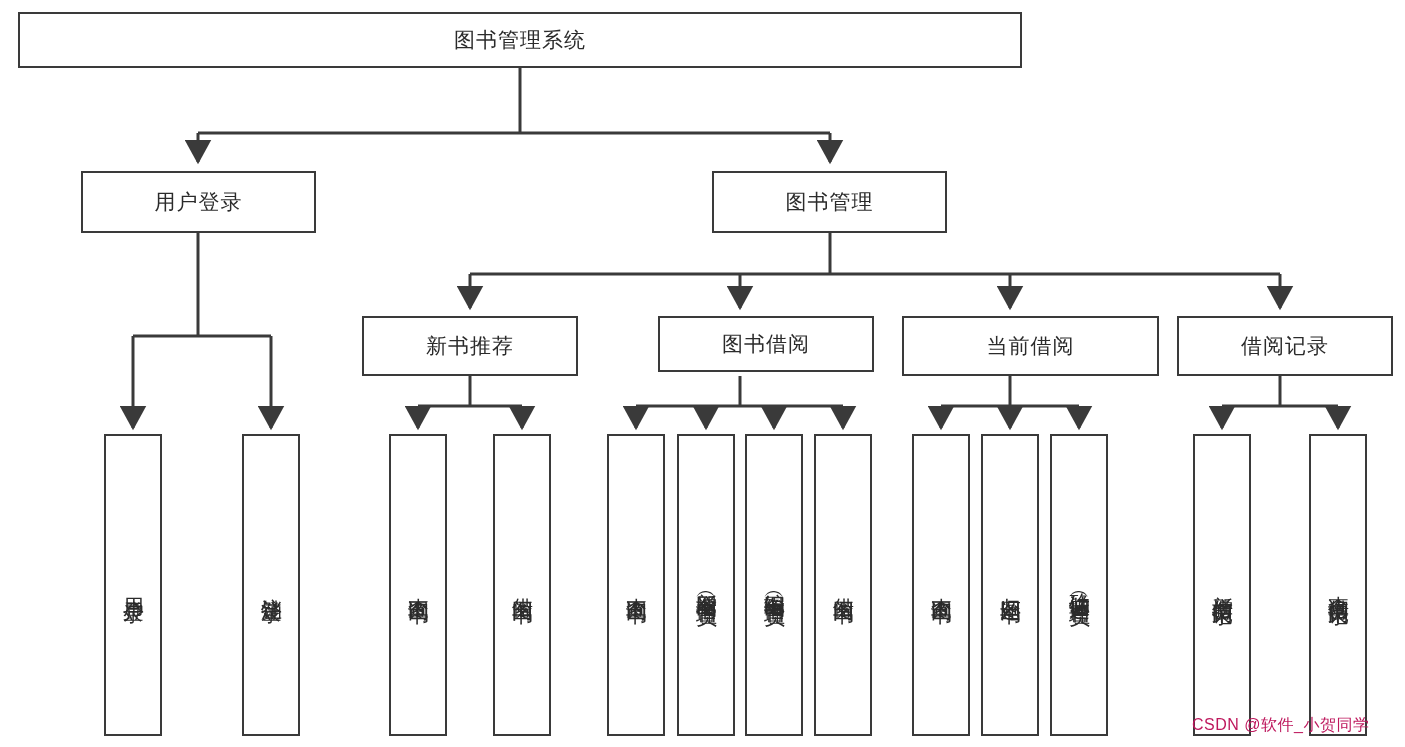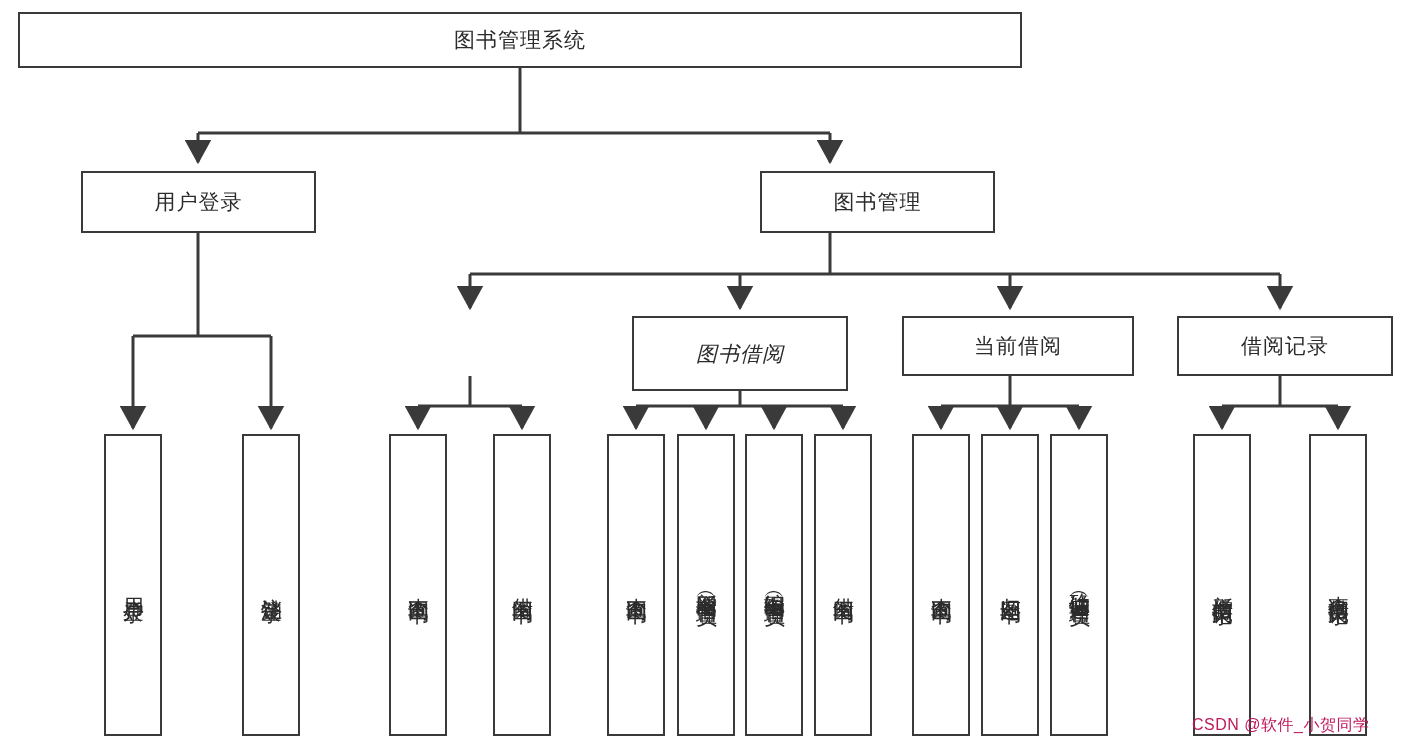--- a/index.html
+++ b/index.html
@@ -117,24 +117,25 @@
       <path d="M 1280 376 L 1280 406"></path>
       <path d="M 1222 406 L 1338 406"></path>
       <path d="M 1222 406 L 1222 428" marker-end="url(#arrow)"></path>
       <path d="M 1338 406 L 1338 428" marker-end="url(#arrow)"></path>
     </g>
   </svg>
 
   <div class="node horiz" style="left:18px; top:12px; width:1004px; height:56px;">图书管理系统</div>
 
   <div class="node horiz" style="left:81px; top:171px; width:235px; height:62px;">用户登录</div>
-  <div class="node horiz" style="left:712px; top:171px; width:235px; height:62px;margin-left:48px;">图书管理</div>
+  <div class="node horiz" style="left:712px; top:171px; width:235px; height:62px;">图书管理</div>
 
-  <div class="node horiz" style="left:632px; top:316px; width:216px; height:75px;font-style:italic;">图书借阅</div>
-  <div class="node horiz" style="left:902px; top:316px; width:232px; height:60px;">当前借阅</div>
+  <div class="node horiz" style="left:362px; top:316px; width:216px; height:60px;">新书推荐</div>
+  <div class="node horiz" style="left:658px; top:316px; width:216px; height:56px;">图书借阅</div>
+  <div class="node horiz" style="left:902px; top:316px; width:257px; height:60px;">当前借阅</div>
   <div class="node horiz" style="left:1177px; top:316px; width:216px; height:60px;">借阅记录</div>
 
   <div class="node vert" style="left:104px; top:434px; width:58px; height:302px;">
     <span class="vtext">用户登录</span>
   </div>
   <div class="node vert" style="left:242px; top:434px; width:58px; height:302px;">
     <span class="vtext">注销登录</span>
   </div>
 
   <div class="node vert" style="left:389px; top:434px; width:58px; height:302px;">

